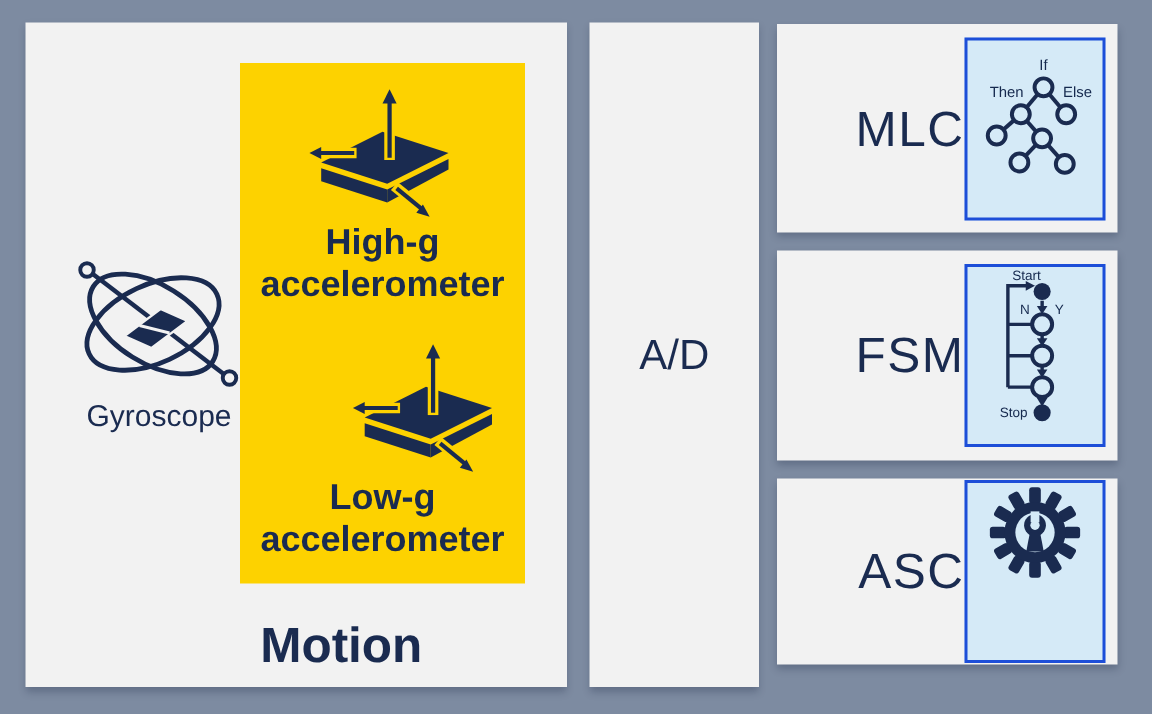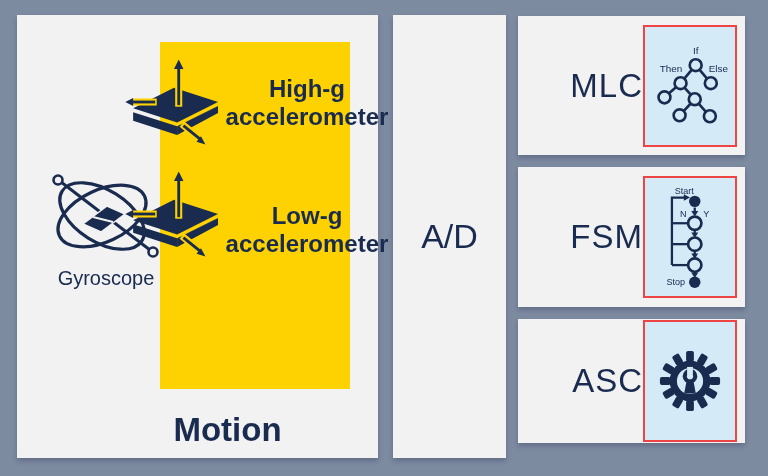--- a/index.html
+++ b/index.html
@@ -13,44 +13,44 @@
   }
   
   .motion-panel{left:17px;top:15px;width:361px;height:443px;}
   .gyro-group{position:absolute;left:19px;top:159px;width:140px;text-align:center;}
   .gyro-label{margin-top:7px;font-size:20px;color:#1a2b50;}
   .yellow-block{
     position:absolute;left:143px;top:27px;width:190px;height:347px;
     background:#fdd200;box-sizing:border-box;padding-top:16px;
     display:flex;flex-direction:column;align-items:center;
   }
-  .accel-item{display:flex;flex-direction:row;align-items:center;}
+  .accel-item{display:flex;flex-direction:column;align-items:center;}
   .accel-item + .accel-item{margin-top:24px;align-items:flex-end;}
   .accel-label{
     margin-top:2px;font-size:24px;line-height:28px;font-weight:bold;
     color:#1a2b50;text-align:center;
   }
   .motion-title{
     position:absolute;left:0;top:396px;width:100%;text-align:center;
     font-size:33px;font-weight:bold;color:#1a2b50;padding-left:30px;
   }
   
   .ad-strip{left:393px;top:15px;width:113px;height:443px;
     display:flex;align-items:center;justify-content:center;}
-  .ad-label{font-size:34px;color:#1a2b50;}
+  .ad-label{font-size:28px;color:#1a2b50;}
   
   .out-block{left:518px;width:227px;display:flex;align-items:center;}
   .out-mlc{top:16px;height:139px;}
   .out-fsm{top:167px;height:140px;}
   .out-asc{top:319px;height:124px;}
   .out-label{flex:1;text-align:right;font-size:33px;color:#1a2b50;letter-spacing:1px;}
   .icon-box{
     flex:none;width:90px;height:118px;margin-right:8px;
-    border:2px solid #ef4444;background:#d5eaf7;
-    display:flex;align-items:center;justify-content:center;
+    border:2px solid #1d4ed8;background:#d5eaf7;
+    display:flex;justify-content:center;
   }
   .stage svg{display:block;}
   .stage svg text{font-family:"Liberation Sans",sans-serif;fill:#15294e;}
 </style>
 </head>
 <body>
 
 <div class="stage">
 
   <section class="panel motion-panel">

